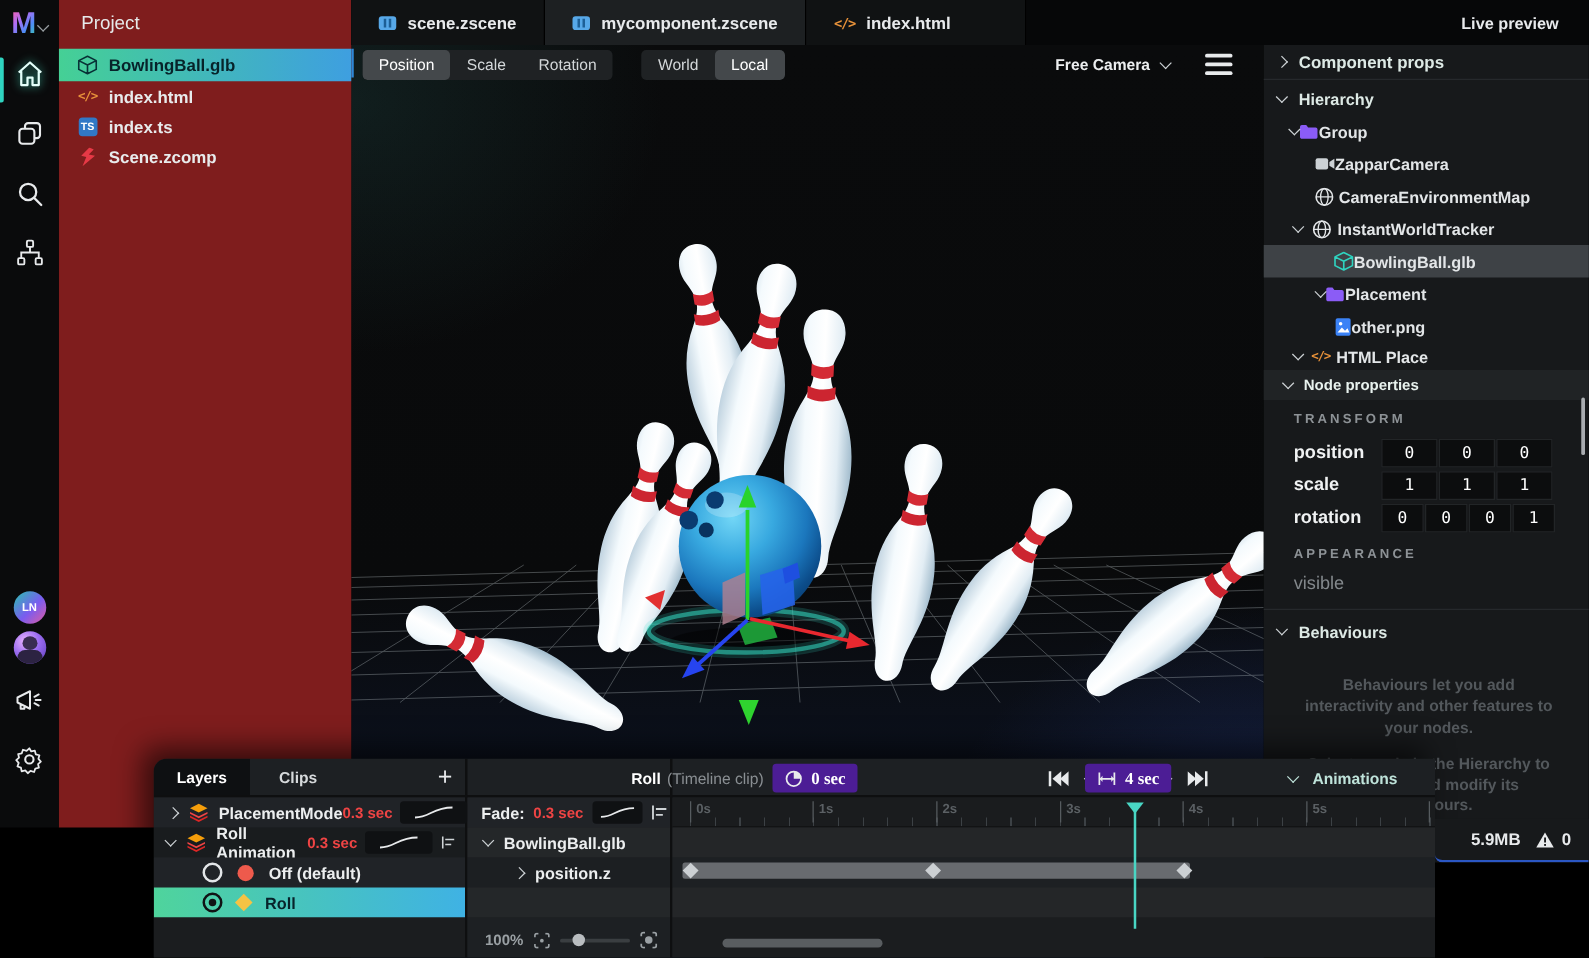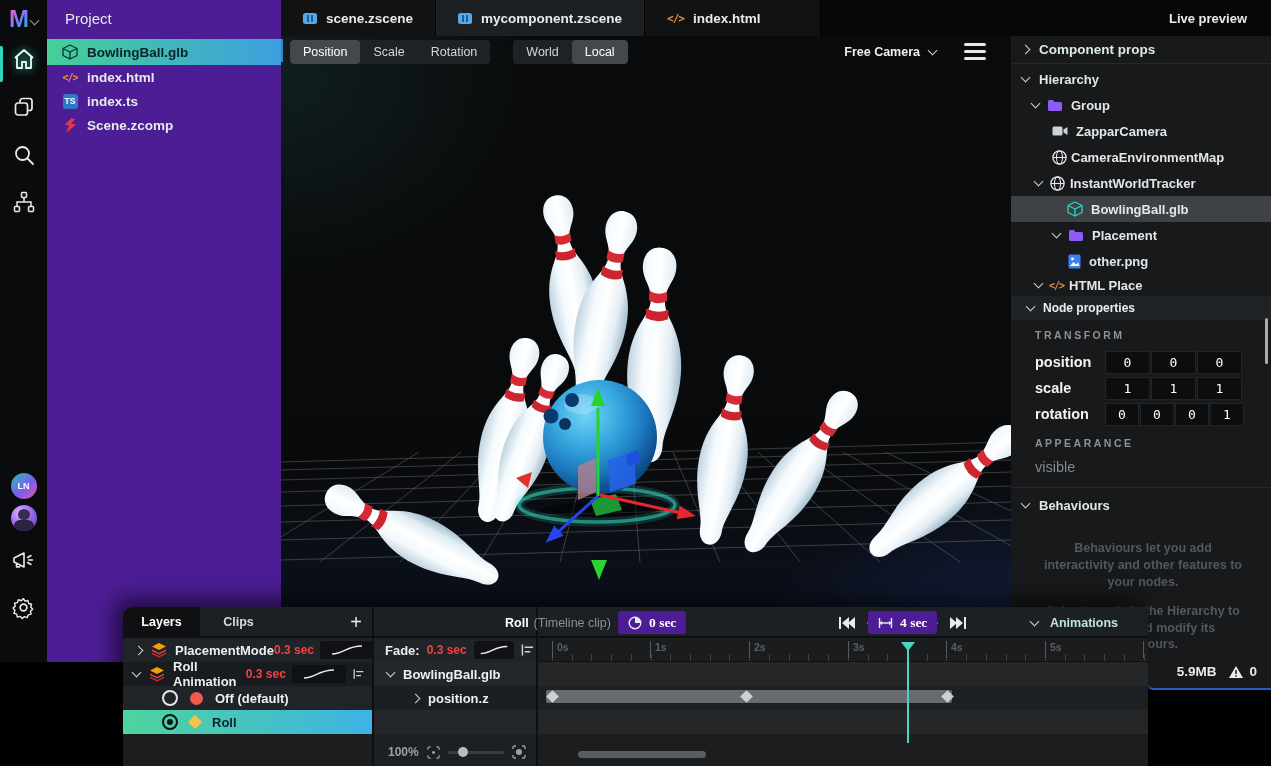--- a/index.html
+++ b/index.html
@@ -20,21 +20,21 @@
     background:linear-gradient(135deg,#ff5fa2 0%,#b06ef5 35%,#4f8cf7 65%,#37d3a0 100%);
     -webkit-background-clip:text; background-clip:text; color:transparent; }
   .avatar { width:26px; height:26px; border-radius:50%; display:flex; align-items:center; justify-content:center;
     font-size:9px; font-weight:bold; color:#fff; }
   #av1 { background:linear-gradient(135deg,#27c3ae,#7a5cf0 55%,#e05ba0); }
   #av2 { background:radial-gradient(circle at 35% 30%,#e9b2ff 0%,#9a6cf0 45%,#5a3ab8 100%); position:relative; overflow:hidden; }
   #av2 .head { position:absolute; left:7px; top:4px; width:12px; height:11px; border-radius:50%; background:#3a2d52; }
   #av2 .body { position:absolute; left:3px; top:15px; width:20px; height:12px; border-radius:8px; background:#2c2342; }
 
   
-  #project { left:47px; top:0; width:234px; height:662px; background:#4c1d95; z-index:2; }
+  #project { left:47px; top:0; width:234px; height:662px; background:#7f1d1d; z-index:2; }
   #project-title { height:36px; display:flex; align-items:center; padding-left:18px; font-size:15px; color:#e6e9ea; }
   .prow { height:24px; display:flex; align-items:center; gap:9px; padding-left:15px; font-size:13.5px; font-weight:bold; color:#e8ebec; }
   .prow.sel { height:26px; background:linear-gradient(90deg,#45d095,#3e9fe0); color:#07232a; }
   .fic { width:16px; height:16px; flex:none; display:flex; align-items:center; justify-content:center; }
   .code-ic { color:#e8923a; font-weight:800; font-size:10px; letter-spacing:-1px; font-family:"DejaVu Sans Mono",monospace; }
   .ts-ic { background:#3178c6; color:#fff; font-size:8.5px; font-weight:800; width:15px; height:15px; border-radius:3px;
            display:flex; align-items:center; justify-content:center; }
 
   
   #topbar { left:281px; top:0; width:990px; height:36px; background:#060708; z-index:2; display:flex; }
@@ -61,21 +61,21 @@
   #free-cam { position:absolute; right:75px; top:0; height:32px; display:flex; align-items:center; gap:9px;
               font-size:12.5px; font-weight:bold; color:#eceeef; }
   #vp-menu { position:absolute; right:25px; top:7px; width:22px; height:17px; display:flex; flex-direction:column; justify-content:space-between; }
   #vp-menu i { height:2.6px; background:#e8eaec; border-radius:2px; }
 
   
   #rpanel { left:1011px; top:36px; width:260px; height:654px; background:#17191b; z-index:2; font-size:13px; }
   .rp-head { display:flex; align-items:center; gap:10px; padding-left:11px; color:#dde9e5; font-weight:bold; }
   #comp-props { height:28px; border-bottom:1px solid #26292c; font-size:13.5px; }
   #hier-head { height:26px; margin-top:2px; }
-  .hrow { height:26px; display:flex; align-items:center; gap:8px; color:#e3e6e8; font-weight:bold; }
+  .hrow { height:26px; display:flex; align-items:center; color:#e3e6e8; font-weight:bold; }
   .hrow.sel { background:#3e4246; }
   .np-head { height:24px; background:#202325; display:flex; align-items:center; gap:9px; padding-left:16px;
              font-size:12px; font-weight:bold; color:#e8f2ee; }
   .grp-label { padding-left:24px; font-size:10.5px; font-weight:bold; letter-spacing:2.5px; color:#8d9296; }
   .trow { display:flex; align-items:center; padding-left:24px; height:26px; }
   .trow .lbl { width:70px; font-size:14.5px; color:#f0f2f3; font-weight:bold; }
   .vbox { background:#0c0d0e; border:1px solid #222527; height:23px; display:flex; align-items:center;
           justify-content:center; font-family:"DejaVu Sans Mono",monospace; font-size:13px; color:#fff; }
   #visible-lbl { padding-left:24px; font-size:14.5px; color:#83888c; }
   .beh-p { width:208px; margin-left:28px; text-align:center; font-size:12.5px; line-height:1.35; color:#53585c; font-weight:bold; }

